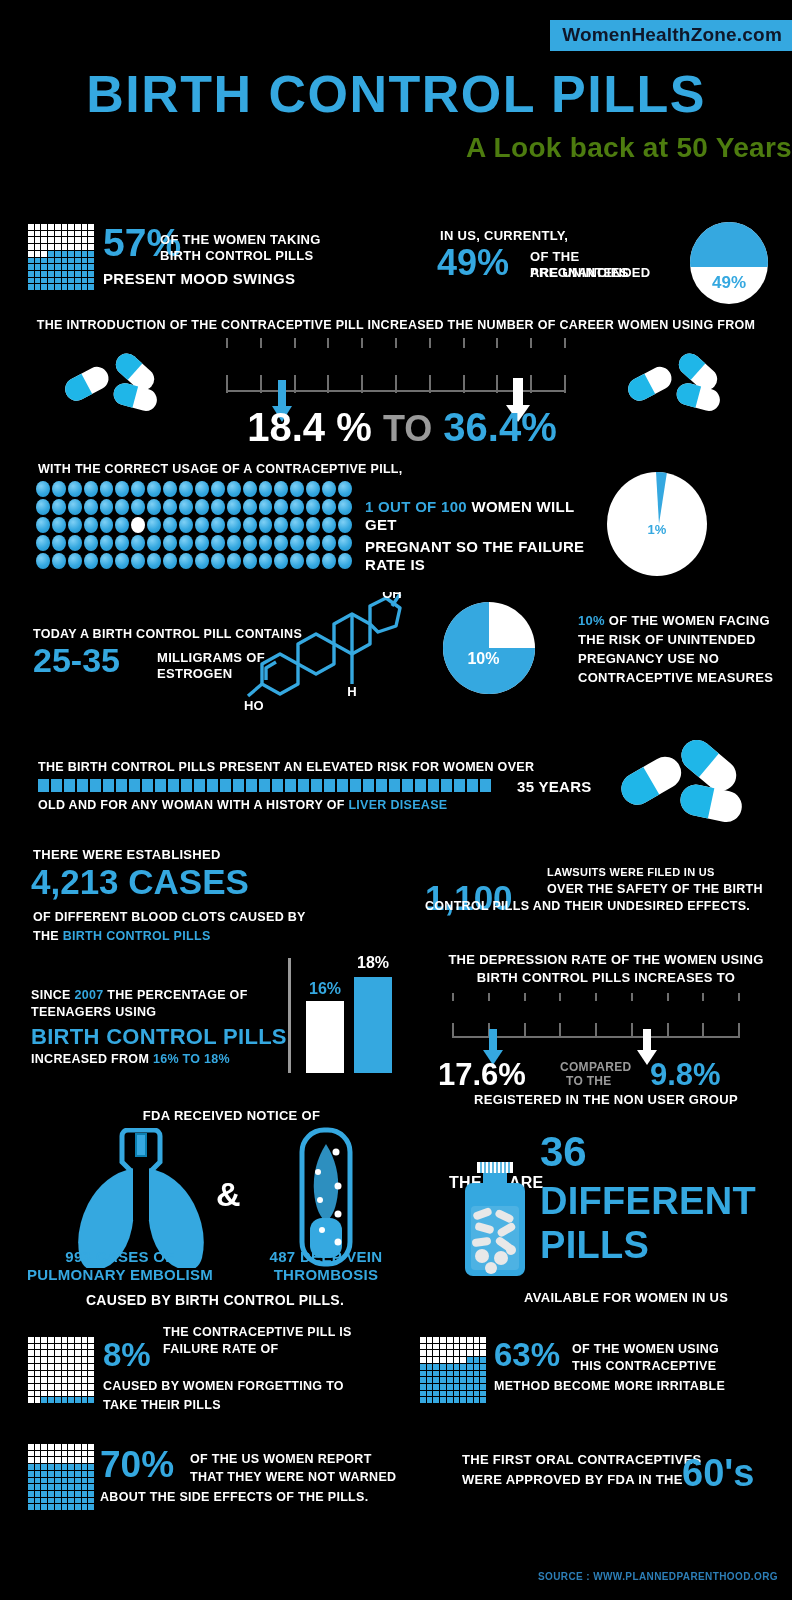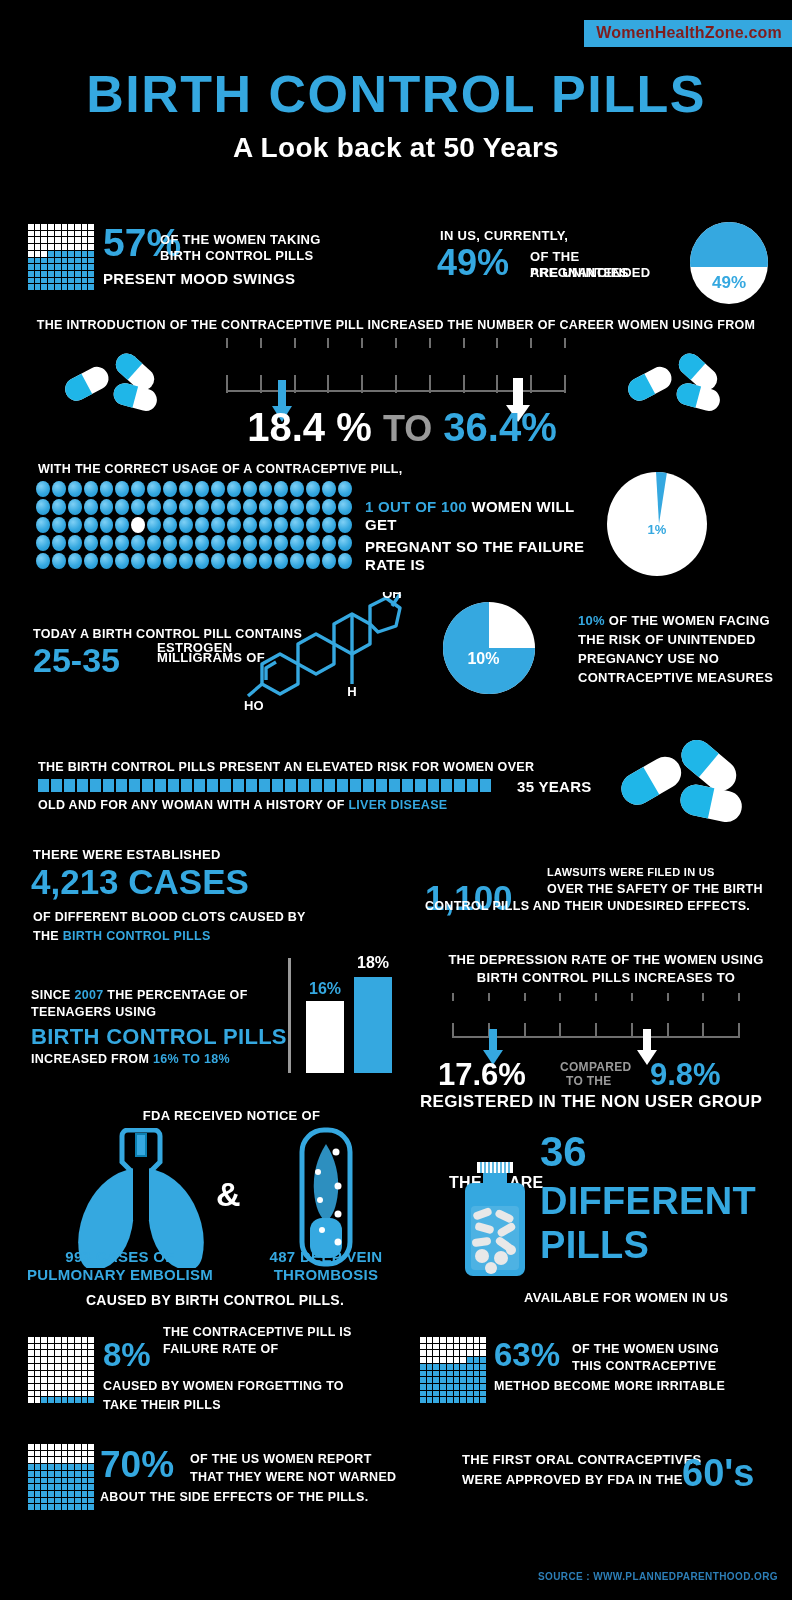--- a/index.html
+++ b/index.html
@@ -12,31 +12,31 @@
     position: relative;
   }
   .page { position: relative; width: 792px; height: 1600px; }
 
   
   .brand-bar {
     position: absolute; right: 0; top: 20px;
     background: #35a8e0; padding: 4px 10px 5px 12px;
   }
   .brand-bar .brand-text {
-    font-size: 16px; font-weight: bold; color: #7f1d1d;
+    font-size: 19px; font-weight: bold; color: #0f172a;
     letter-spacing: .2px; font-family: "Liberation Sans", sans-serif;
   }
   .main-title {
     position: absolute; top: 68px; left: 0; width: 792px; text-align: center;
     font-size: 52px; font-weight: bold; color: #35a8e0;
     letter-spacing: 1.5px; line-height: 1;
   }
   .sub-title {
-    position: absolute; top: 132px; left: 0; width: 792px; text-align: center;
-    font-size: 28px; font-weight: bold; color: #ffffff; letter-spacing: .3px;
+    position: absolute; top: 132px; left: 0; width: 792px; text-align: right;
+    font-size: 28px; font-weight: bold; color: #4d7c0f; letter-spacing: .3px;
   }
 
   
   .cap { text-transform: uppercase; font-weight: bold; letter-spacing: .3px; }
   .blue { color: #35a8e0; }
   .white { color: #ffffff; }
   .grey { color: #9a9a9a; }
   .big-num { color: #35a8e0; font-weight: bold; line-height: .92; }
 
   
@@ -399,21 +399,21 @@
     <div style="position:absolute; left:49%; top:0; width:0; height:0;
                 border-left:3px solid transparent; border-right:8px solid transparent;
                 border-top:52px solid #35a8e0;"></div>
     <div style="position:absolute; left:0; top:48%; width:100%; text-align:center;
                 font-size:13px; font-weight:bold; color:#35a8e0;">1%</div>
   </div>
 
   <div style="position:absolute; left:33px; top:627px; font-size:12.5px;" class="cap white">TODAY A BIRTH CONTROL PILL CONTAINS</div>
   <div style="position:absolute; left:33px; top:645px; font-size:34px;" class="big-num">25-35</div>
   <div style="position:absolute; left:157px; top:650px; width:140px;" class="cap lbl-md white">MILLIGRAMS OF</div>
-  <div style="position:absolute; left:157px; top:640px; width:124px;" class="cap lbl-md white">ESTROGEN</div>
+  <div style="position:absolute; left:157px; top:666px; width:124px;" class="cap lbl-md white">ESTROGEN</div>
 
   <svg style="position:absolute; left:240px; top:592px;" width="185" height="130" viewBox="0 0 185 130">
     <g fill="none" stroke="#35a8e0" stroke-width="3.4" stroke-linejoin="round">
       <polygon points="22,92 22,72 40,62 58,72 58,92 40,102"></polygon>
       <polyline points="26,88 26,76 36,70"></polyline>
       <polygon points="58,72 58,52 76,42 94,52 94,72 76,82"></polygon>
       <polygon points="94,52 94,32 112,22 130,32 130,52 112,62"></polygon>
       <polygon points="130,32 130,14 146,6 160,16 156,34 138,40"></polygon>
       <line x1="22" y1="92" x2="8" y2="104"></line>
       <line x1="152" y1="14" x2="160" y2="2"></line>
@@ -570,21 +570,21 @@
   </svg>
   <svg style="position:absolute; left:636px; top:1029px;" width="22" height="36" viewBox="0 0 22 36">
     <rect x="7" y="0" width="8" height="23" fill="#ffffff"></rect>
     <polygon points="1,21 21,21 11,36" fill="#ffffff"></polygon>
   </svg>
 
   <div style="position:absolute; left:438px; top:1057px; font-size:31px; font-weight:bold;" class="white">17.6%</div>
   <div style="position:absolute; left:560px; top:1060px; font-size:12px;" class="cap grey">COMPARED</div>
   <div style="position:absolute; left:566px; top:1074px; font-size:12px;" class="cap grey">TO THE</div>
   <div style="position:absolute; left:650px; top:1057px; font-size:31px; font-weight:bold;" class="blue">9.8%</div>
-  <div style="position:absolute; left:420px; top:1092px; width:372px; font-size:17px;" class="cap white">REGISTERED IN THE NON USER GROUP</div>
+  <div style="position:absolute; left:420px; top:1092px; width:372px; text-align:center; font-size:13px;" class="cap white">REGISTERED IN THE NON USER GROUP</div>
 
   <div style="position:absolute; left:0; top:1108px; width:430px; text-align:center; font-size:13px;padding-left:33px;" class="cap white">FDA RECEIVED NOTICE OF</div>
 
   <svg style="position:absolute; left:48px; top:1128px;" width="180" height="140" viewBox="0 0 180 140">
     <path d="M88 6 h10 v22 h-10z" fill="#35a8e0" stroke="#0c7fb0" stroke-width="2"></path>
     <path d="M80 2 h26 a6 6 0 0 1 6 6 v26 l-12 12 h-14 l-12-12 v-26 a6 6 0 0 1 6-6z" fill="none" stroke="#35a8e0" stroke-width="5"></path>
     <path d="M86 40 q-30 6 -46 36 q-14 28 -8 54 q4 14 18 12 q18 -4 28 -24 q8 -16 8 -40z" fill="#35a8e0"></path>
     <path d="M100 40 q30 6 46 36 q14 28 8 54 q-4 14 -18 12 q-18 -4 -28 -24 q-8 -16 -8 -40z" fill="#35a8e0"></path>
     <rect x="85" y="30" width="16" height="62" fill="#000000"></rect>
   </svg>

